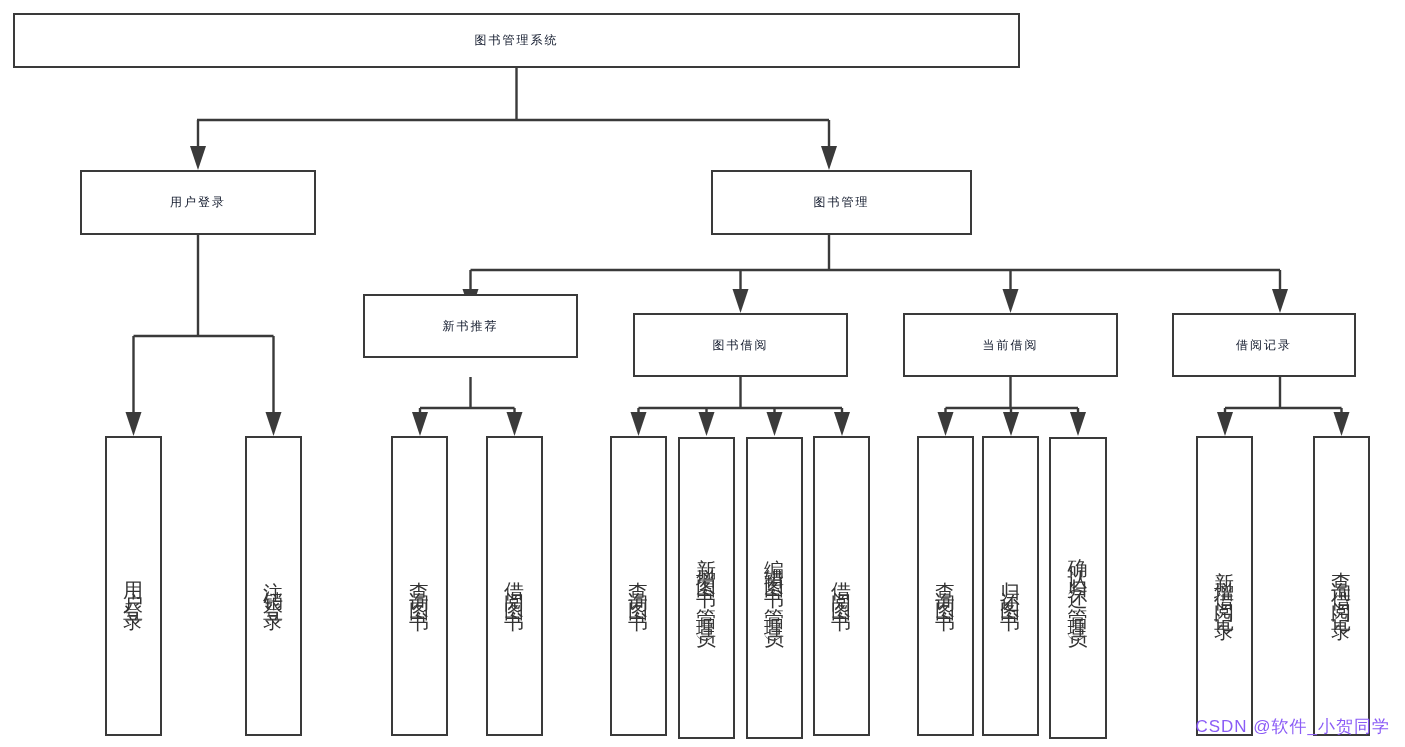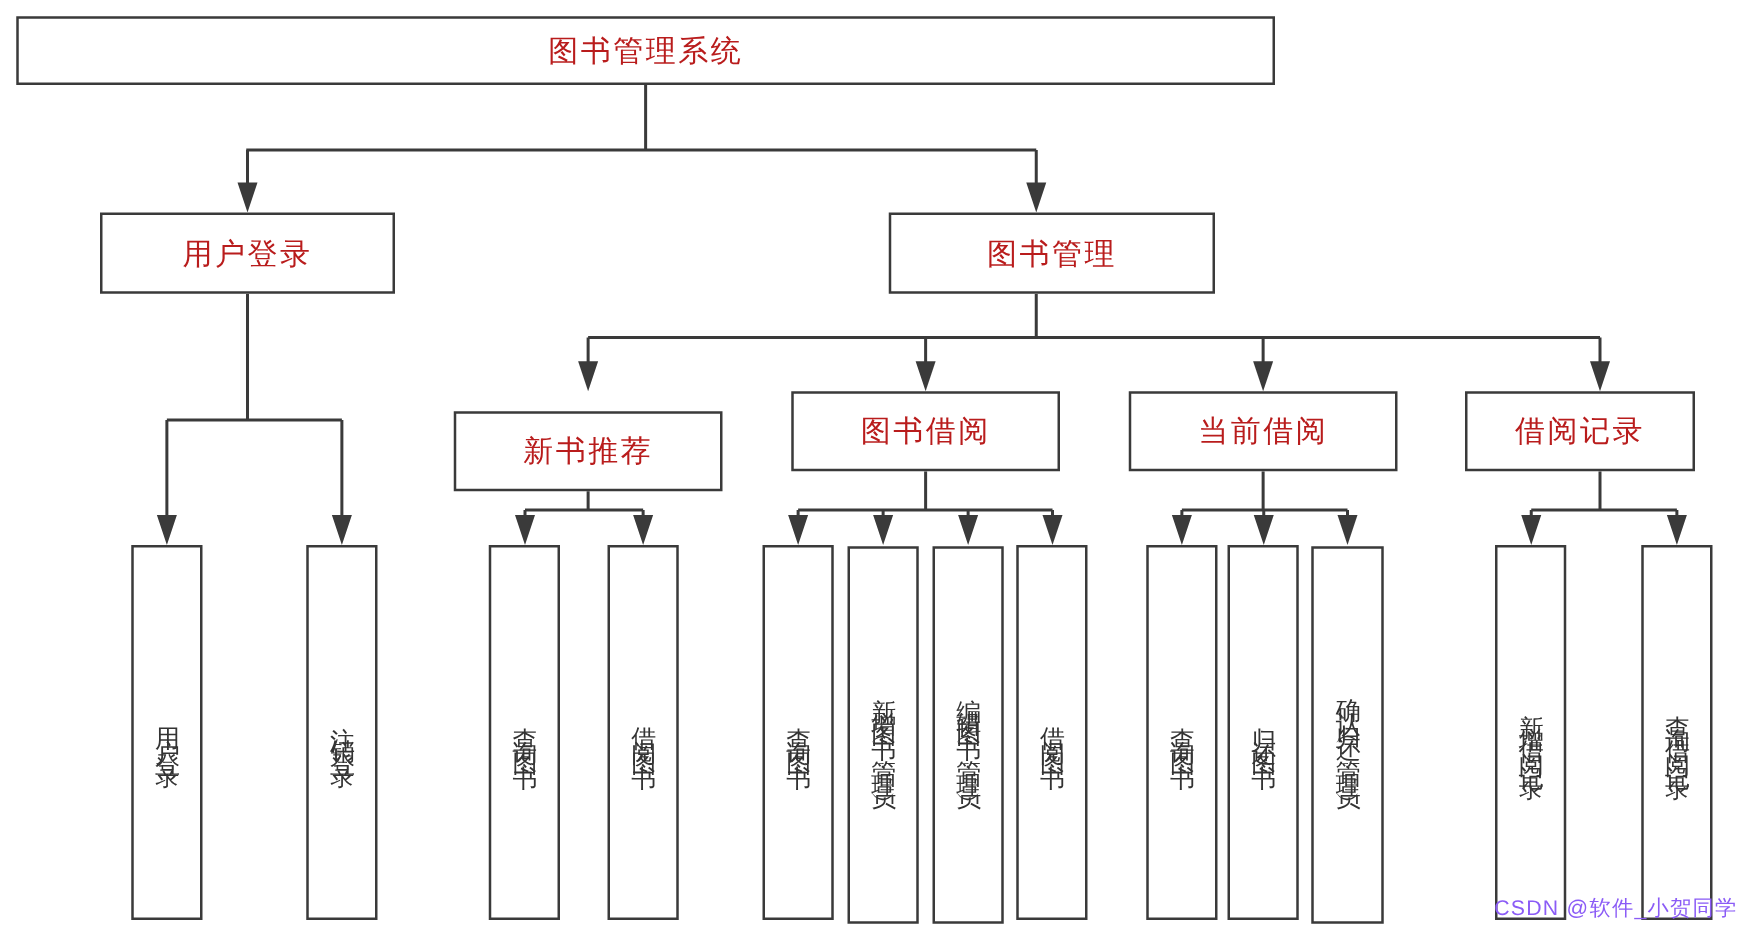--- a/index.html
+++ b/index.html
@@ -23,24 +23,24 @@
   .box {
     position: absolute;
     background: #ffffff;
     border: 2.4px solid #3a3a3a;
     display: flex;
     align-items: center;
     justify-content: center;
     color: #333333;
   }
   .h-label {
-    font-size: 24px;
+    font-size: 12px;
     letter-spacing: 2px;
     white-space: nowrap;
-    color: #b91c1c;
+    color: #0f172a;
   }
   .v-label {
     writing-mode: vertical-rl;
     text-orientation: mixed;
     font-size: 20px;
     letter-spacing: 10px;
     line-height: 1;
     color: #333333;
   }
   .watermark {
@@ -105,21 +105,21 @@
     <span class="h-label">图书管理系统</span>
   </div>
 
   <div class="box" style="left:80px; top:170px; width:236px; height:65px;">
     <span class="h-label">用户登录</span>
   </div>
   <div class="box" style="left:711px; top:170px; width:261px; height:65px;">
     <span class="h-label">图书管理</span>
   </div>
 
-  <div class="box" style="left:363px; top:329px; width:215px; height:64px;">
+  <div class="box" style="left:363px; top:294px; width:215px; height:64px;">
     <span class="h-label">新书推荐</span>
   </div>
   <div class="box" style="left:633px; top:313px; width:215px; height:64px;">
     <span class="h-label">图书借阅</span>
   </div>
   <div class="box" style="left:903px; top:313px; width:215px; height:64px;">
     <span class="h-label">当前借阅</span>
   </div>
   <div class="box" style="left:1172px; top:313px; width:184px; height:64px;">
     <span class="h-label">借阅记录</span>

